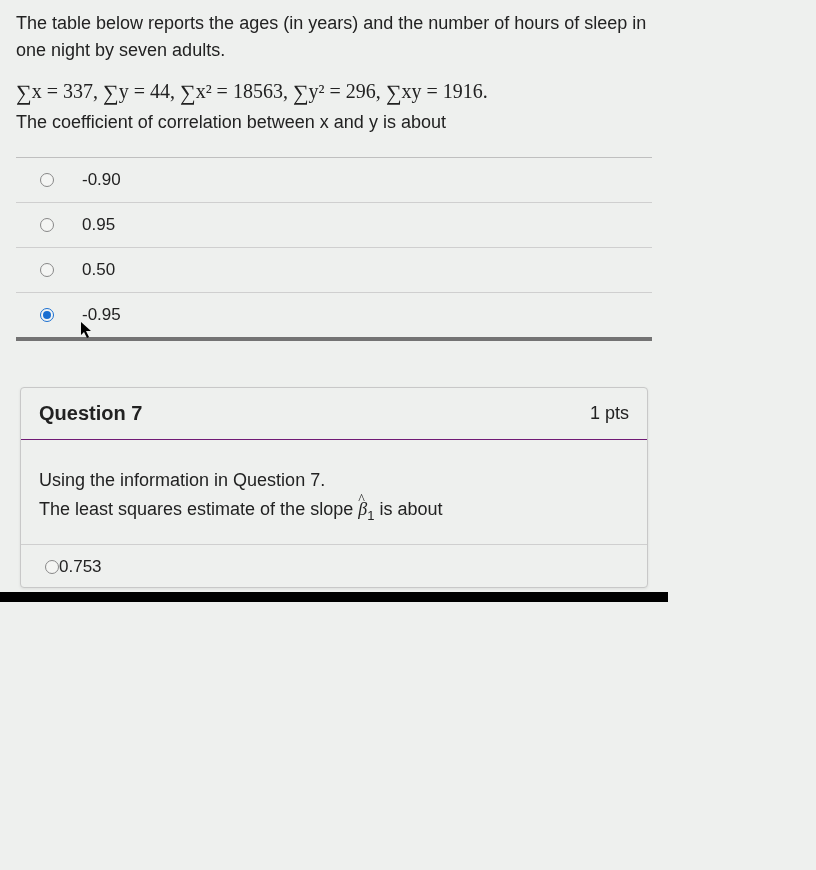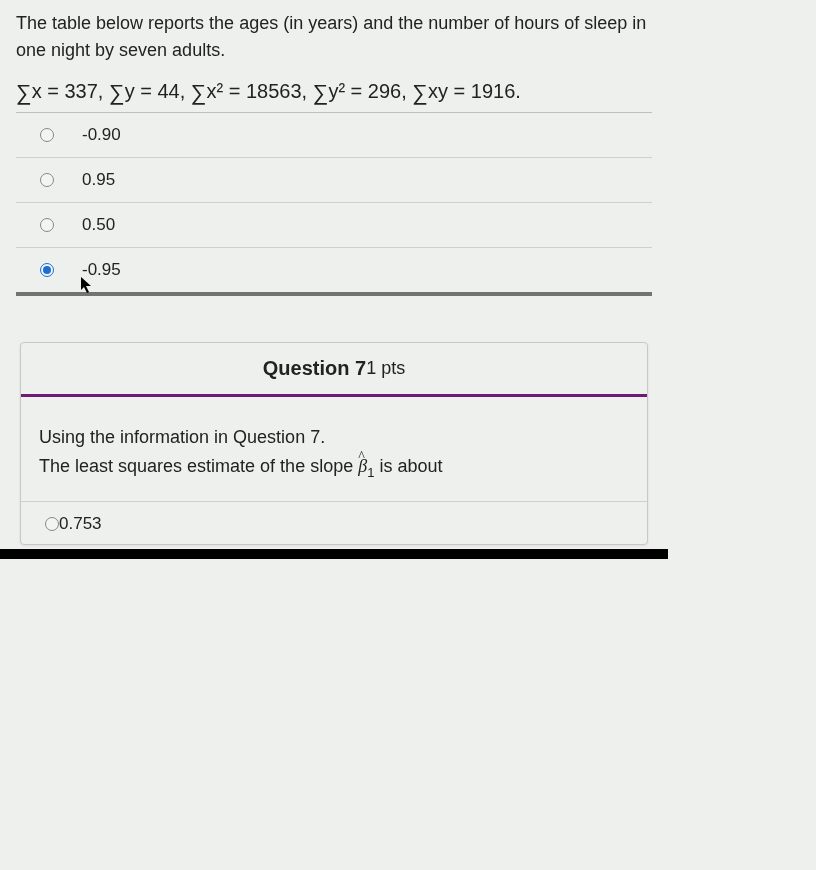--- a/index.html
+++ b/index.html
@@ -29,21 +29,21 @@
     border: 1px solid #555;
     padding: 8px 10px;
     vertical-align: middle;
     background: rgba(255,255,255,0.05);
   }
   table.data td.rowhead {
     width: 98px;
     line-height: 1.4;
   }
   .summations {
-    font-family: Liberation Sans, sans-serif;
+    font-family: Liberation Serif, serif;
     font-size: 20px;
     margin: 10px 0 8px 0;
   }
   .sigma { font-size: 22px; display:inline-block; transform: translateY(2px); }
   .followup {
     font-size: 18px;
     margin-bottom: 24px;
   }
   .options {
     border-top: 1px solid #bfbfbf;
@@ -90,24 +90,24 @@
   }
   .qcard {
     margin: 0 4px;
     border: 1px solid #c8c8c8;
     border-radius: 4px;
     background: #eef0ee;
     box-shadow: 0 1px 3px rgba(0,0,0,0.08);
   }
   .qhead {
     display: flex;
-    justify-content: center;
+    justify-content: space-between;
     align-items: center;
     padding: 14px 18px;
-    border-bottom: 3px solid #701a75;
+    border-bottom: 1px solid #701a75;
     font-size: 20px;
   }
   .qhead .pts { font-size: 18px; }
   .qbody {
     padding: 26px 18px 18px 18px;
     font-size: 18px;
     line-height: 1.6;
   }
   .beta {
     font-family: "Cambria Math","Times New Roman",serif;
@@ -156,20 +156,21 @@
 
 
   <div class="summations">
     <span class="sigma">∑</span><span>x = 337,</span>
     <span class="sigma">∑</span><span>y = 44,</span>
     <span class="sigma">∑</span><span>x² = 18563,</span>
     <span class="sigma">∑</span><span>y² = 296,</span>
     <span class="sigma">∑</span><span>xy = 1916.</span>
   </div>
 
+  <div class="followup">The coefficient of correlation between x and y is about</div>
 
   <div class="options">
     <div class="option">
       <span class="radio"></span>
       <span>-0.90</span>
     </div>
     <div class="option">
       <span class="radio"></span>
       <span>0.95</span>
     </div>

